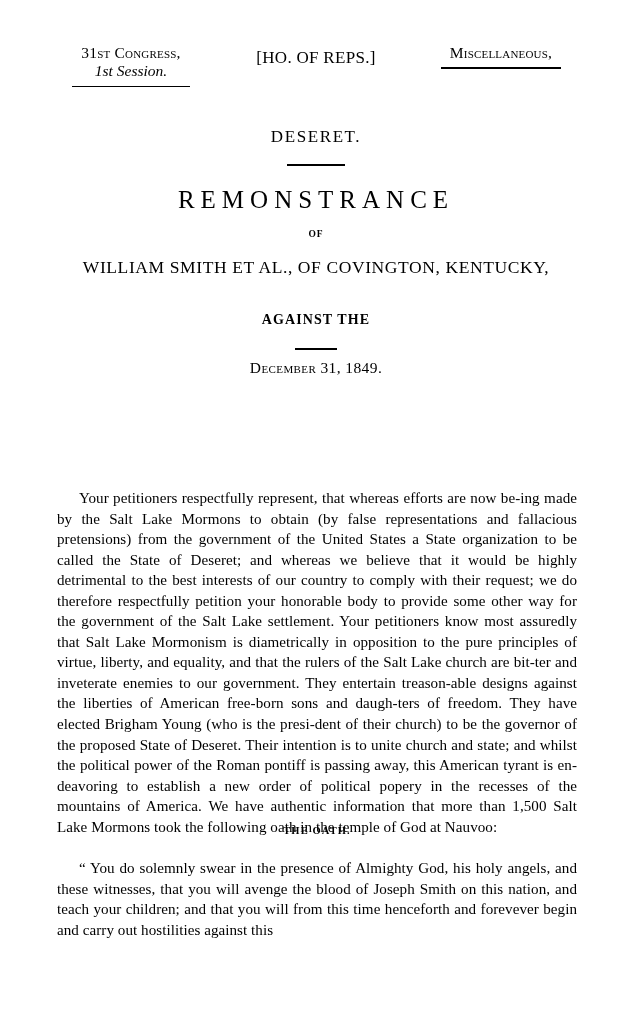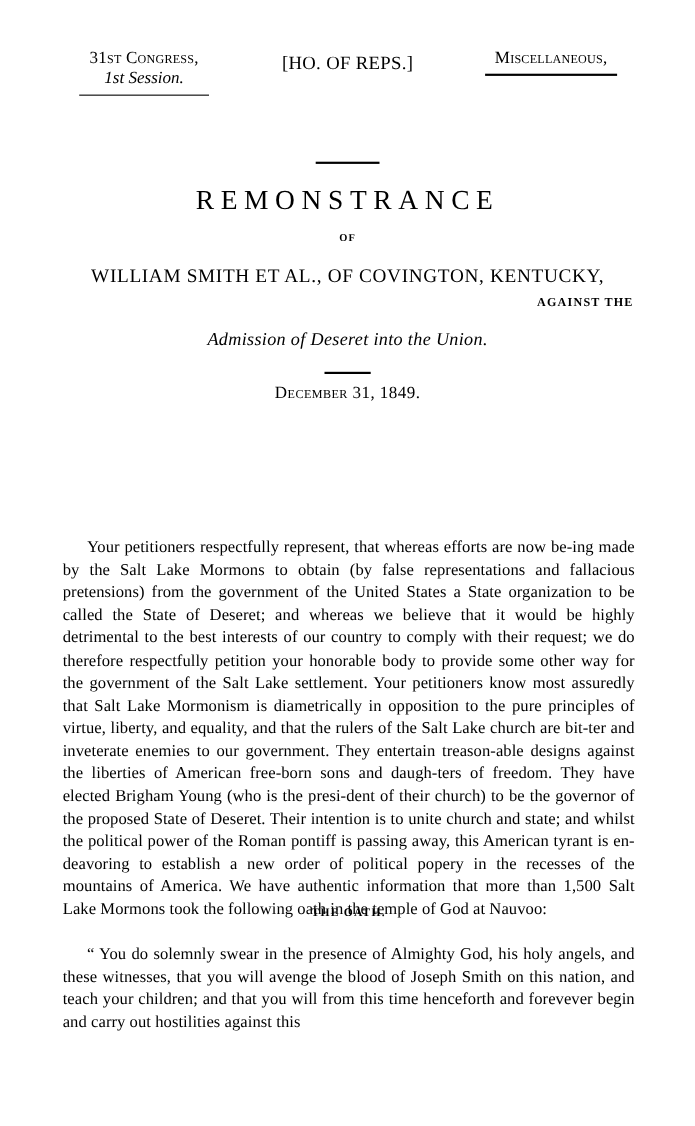--- a/index.html
+++ b/index.html
@@ -105,27 +105,26 @@
     line-height: 1;
   }
   .namesline {
     margin-top: 20px;
     font-size: 17.5px;
     letter-spacing: 0.6px;
     line-height: 1;
     white-space: nowrap;
   }
   .against-line {
-    margin-top: 10px;
-    font-size: 11px;
+    margin-top: 36px;
+    font-size: 14px;
     font-weight: bold;
     letter-spacing: 1.1px;
     font-variant: small-caps;
     line-height: 1;
-    text-align: right;
   }
   .subject-line {
     margin-top: 20px;
     font-size: 16.5px;
     font-style: italic;
     letter-spacing: 0.3px;
     line-height: 1;
   }
   .rule-tiny {
     width: 42px;
@@ -225,32 +224,32 @@
 
     <div class="rh-block rh-right">
       <div class="rh-line1 smallcaps">Miscellaneous,</div>
       <div class="rh-rule r-right"></div>
     </div>
 
   </div>
 
   <div class="titleblock">
 
+    <div class="deseret">DESERET.</div>
 
     <div class="rule-short"></div>
 
     <div class="remonstrance">REMONSTRANCE</div>
 
     <div class="of-line">OF</div>
 
     <div class="namesline">WILLIAM SMITH ET AL., OF COVINGTON, KENTUCKY,</div>
 
     <div class="against-line">AGAINST THE</div>
 
-    <div class="subject-line">Admission of Deseret into the Union.</div>
 
     <div class="rule-tiny"></div>
 
     <div class="dateline smallcaps">December 31, 1849.</div>
 
 
   </div>
 
   <div class="salutation">
   </div>

